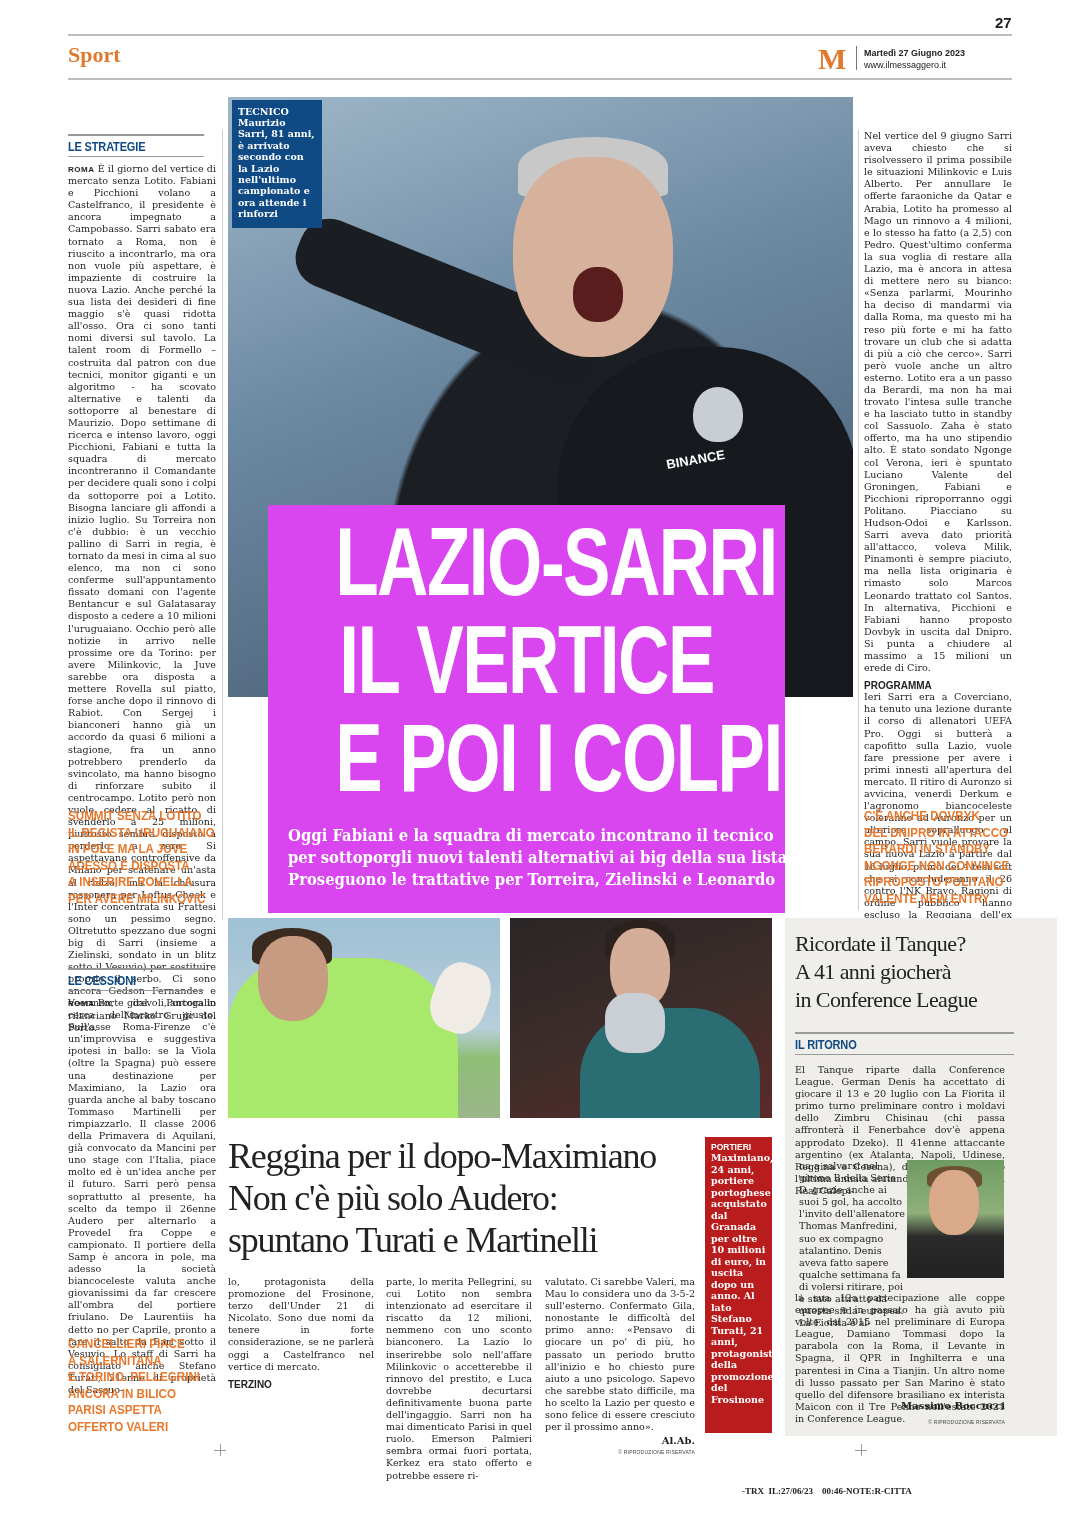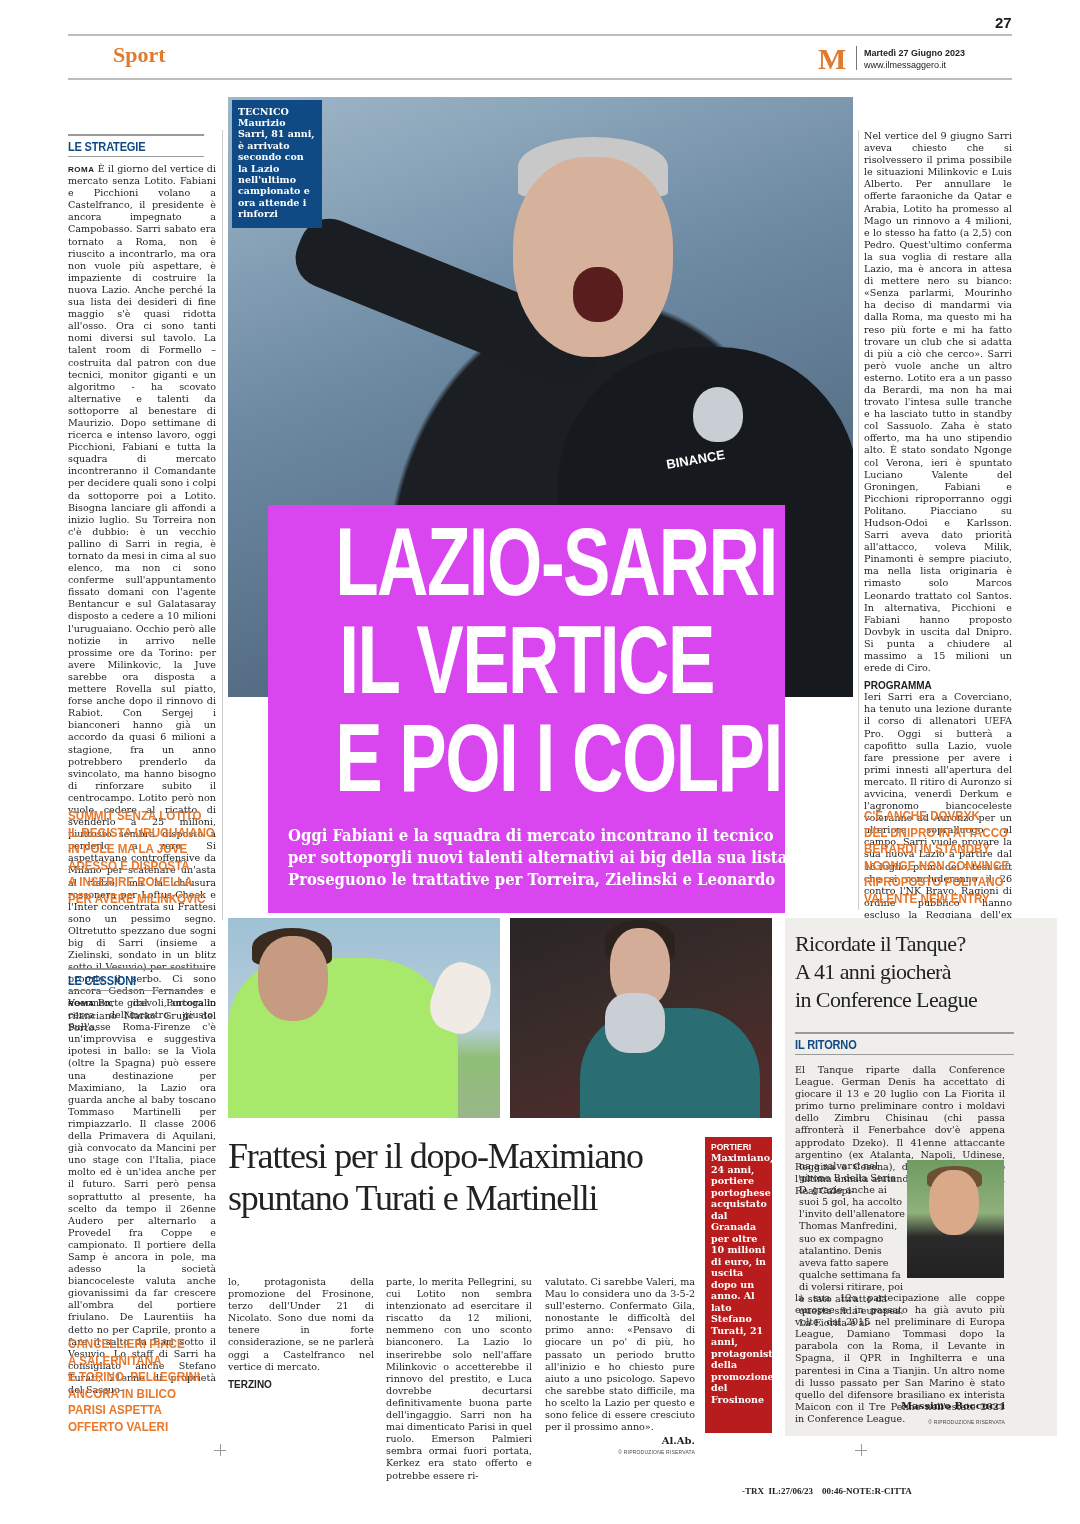--- a/index.html
+++ b/index.html
@@ -2,21 +2,21 @@
 <html><head>
 <meta charset="utf-8">
 <style>
   * { box-sizing: border-box; margin: 0; padding: 0; }
   html, body { width: 1080px; height: 1524px; background: #ffffff; overflow: hidden; }
   body { position: relative; font-family: "DejaVu Serif", serif; color: #1c1c1c; }
 
   .abs { position: absolute; }
   .pagenum { left: 995px; top: 14px; font: bold 15px "Liberation Sans", sans-serif; }
   .rule { height: 2px; background: #bdbdbd; }
-  .section { left: 68px; top: 42px; font: bold 22px "Liberation Serif", serif; color: #e07a2c; margin-left: 45px; }
+  .section { left: 68px; top: 42px; font: bold 22px "Liberation Serif", serif; color: #e07a2c; }
   .logo { left: 818px; top: 44px; font: bold 30px "Liberation Serif", serif; color: #e07a2c; line-height: 30px; letter-spacing: -3px; }
   .logo-div { left: 856px; top: 46px; width: 1px; height: 24px; background: #777; }
   .dateline { left: 864px; top: 47px; font: bold 9px "Liberation Sans", sans-serif; line-height: 12px; color: #222; }
   .dateline .web { font-weight: normal; }
 
   .kicker { font: bold 12px "Liberation Sans", sans-serif; color: #0f4a84; letter-spacing: -0.2px; padding-top: 4px; border-top: 2px solid #9a9a9a; border-bottom: 1px solid #9a9a9a; padding-bottom: 2px; transform: scaleX(0.92); transform-origin: left; }
   .col-text { font: 9.6px "DejaVu Serif", serif; line-height: 12.1px; text-align: justify; color: #1e1e1e; hyphens: auto; }
   .col-text .dateloc { font: bold 8px "Liberation Sans", sans-serif; letter-spacing: 0.5px; }
   .subhead { font: bold 10px "Liberation Sans", sans-serif; color: #222; margin-top: 6px; }
   .signature { font: bold 10px "DejaVu Serif", serif; text-align: right; margin-top: 2px; }
@@ -166,21 +166,22 @@
 <div class="abs orange-box" style="left:68px; top:1336px;">
   <div>CANCELLIERI PIACE</div>
   <div>A SALERNITANA</div>
   <div>E TORINO. PELLEGRINI</div>
   <div>ANCORA IN BILICO</div>
   <div>PARISI ASPETTA</div>
   <div>OFFERTO VALERI</div>
 </div>
 
 <div class="abs story2-title">
-  <div>Frattesi per il dopo-Maximiano</div>
+  <div>Reggina per il dopo-Maximiano</div>
+  <div>Non c'è più solo Audero:</div>
   <div>spuntano Turati e Martinelli</div>
 </div>
 <div class="abs caption-portieri">
   <span class="cap-label">PORTIERI</span>
   <span>Maximiano, 24 anni, portiere portoghese acquistato dal Granada per oltre 10 milioni di euro, in uscita dopo un anno. Al lato Stefano Turati, 21 anni, protagonista della promozione del Frosinone</span>
 </div>
 
 <div class="abs col-text" style="left:228px; top:1276px; width:146px;">
   <div>lo, protagonista della promozione del Frosinone, terzo dell'Under 21 di Nicolato. Sono due nomi da tenere in forte considerazione, se ne parlerà oggi a Castelfranco nel vertice di mercato.</div>
   <div class="subhead">TERZINO</div>

